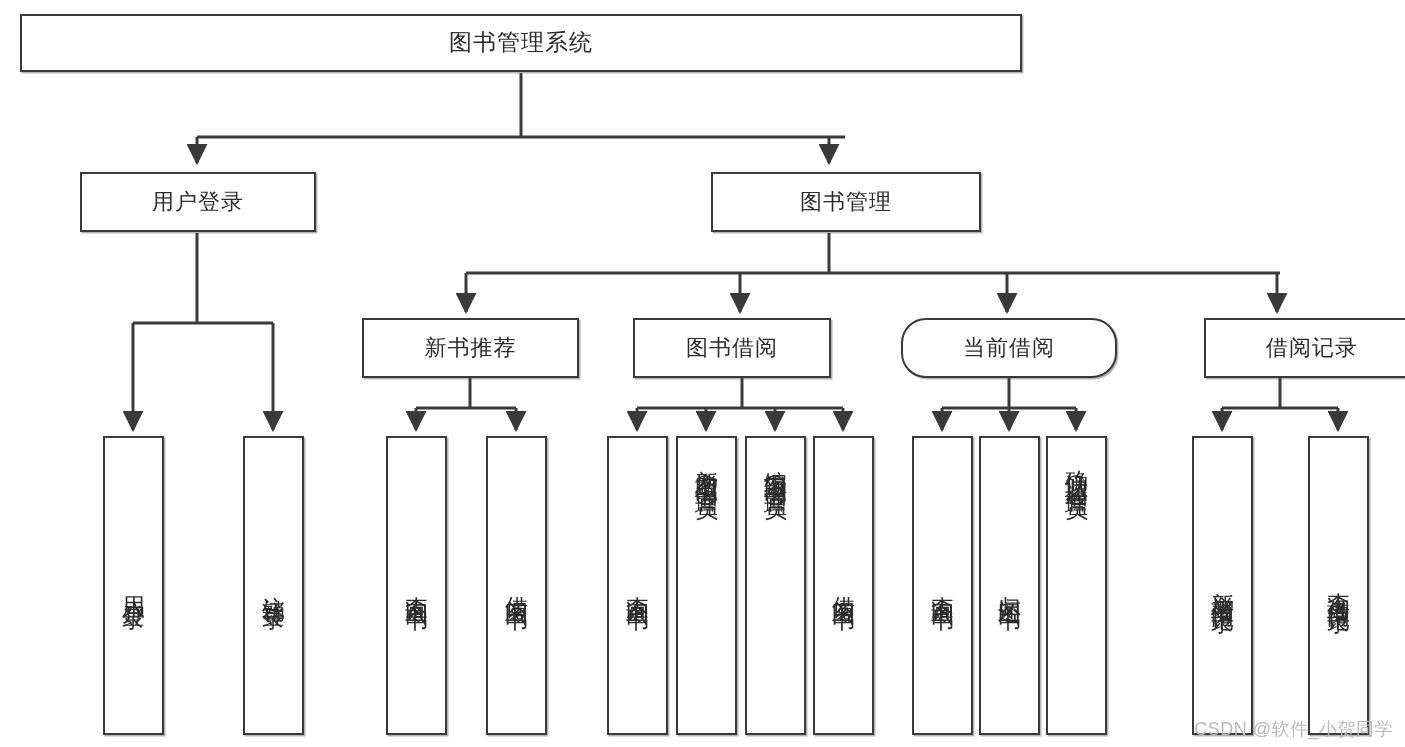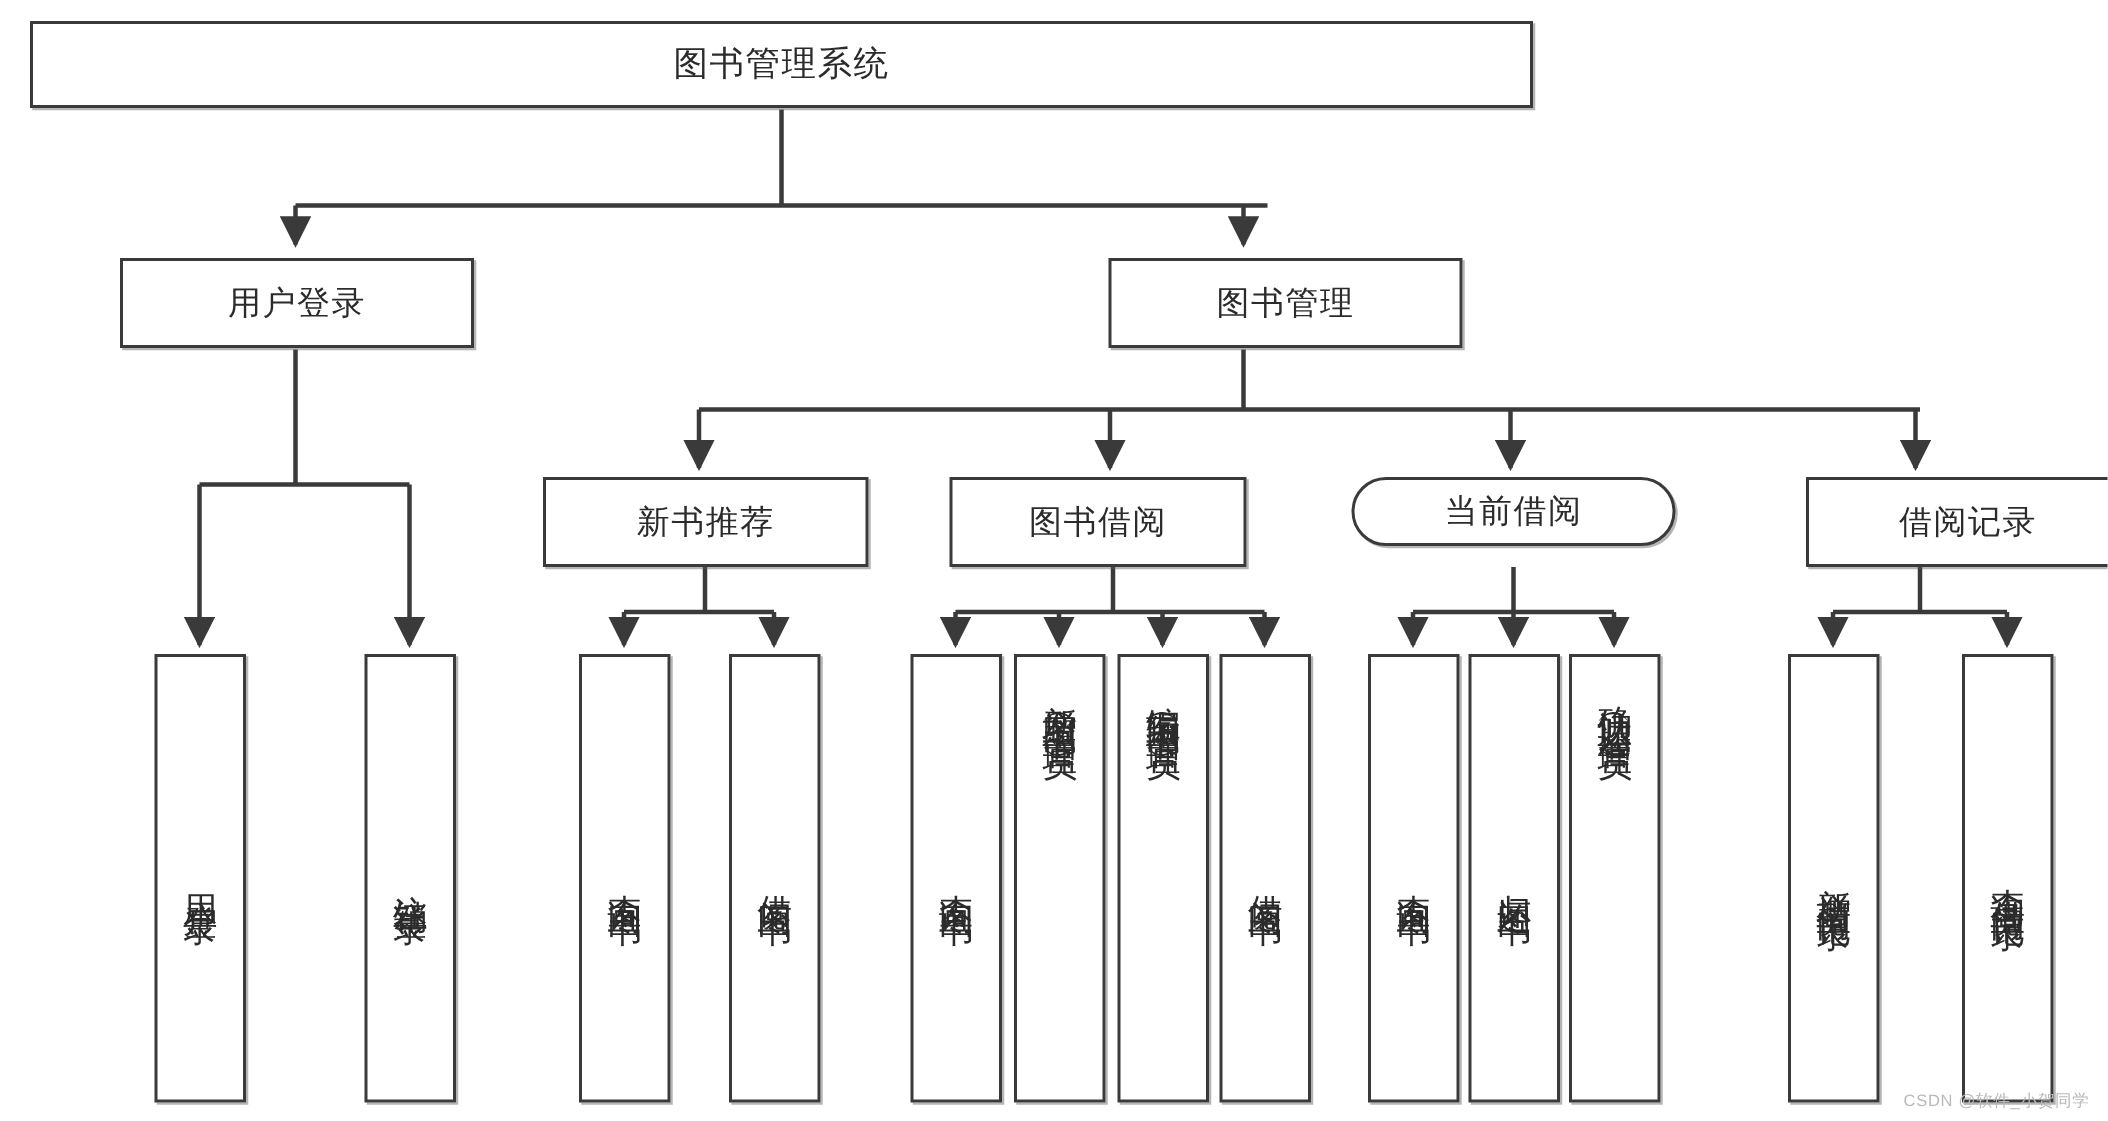--- a/index.html
+++ b/index.html
@@ -36,21 +36,21 @@
     white-space:nowrap;
   }
   .node-box.root .node-label{font-size:23px;}
   .node-box.vertical{align-items:flex-start;justify-content:center;padding-top:14px;}
   .node-box.vertical.mid{align-items:center;padding-top:0;}
 
   #watermark{
     position:absolute;
     right:12px;
     bottom:6px;
-    font-size:11px;
+    font-size:18px;
     color:#b9b9b9;
     letter-spacing:0.5px;
     white-space:nowrap;
     pointer-events:none;
   }
 </style>
 </head>
 <body>
 
 <div id="diagram-root">
@@ -105,31 +105,31 @@
     </g>
   </svg>
 
   <div class="node-box root" style="left:20px;top:14px;width:1002px;height:58px;">
     <span class="node-label">图书管理系统</span>
   </div>
 
   <div class="node-box" style="left:80px;top:172px;width:236px;height:60px;">
     <span class="node-label">用户登录</span>
   </div>
-  <div class="node-box" style="left:711px;top:172px;width:236px;height:60px;margin-left:28px;">
+  <div class="node-box" style="left:711px;top:172px;width:270px;height:60px;">
     <span class="node-label">图书管理</span>
   </div>
 
   <div class="node-box" style="left:362px;top:318px;width:217px;height:60px;">
     <span class="node-label">新书推荐</span>
   </div>
   <div class="node-box" style="left:633px;top:318px;width:198px;height:60px;">
     <span class="node-label">图书借阅</span>
   </div>
-  <div class="node-box" style="left:901px;top:318px;width:216px;height:46px;border-radius:25px;">
+  <div class="node-box" style="left:901px;top:318px;width:216px;height:60px;border-radius:25px;">
     <span class="node-label">当前借阅</span>
   </div>
   <div class="node-box" style="left:1172px;top:318px;width:216px;height:60px;margin-left:32px;">
     <span class="node-label">借阅记录</span>
   </div>
 
   <div class="node-box vertical mid" style="left:103px;top:436px;width:61px;height:299px;">
     <span class="node-label">用户登录</span>
   </div>
   <div class="node-box vertical mid" style="left:243px;top:436px;width:61px;height:299px;">

